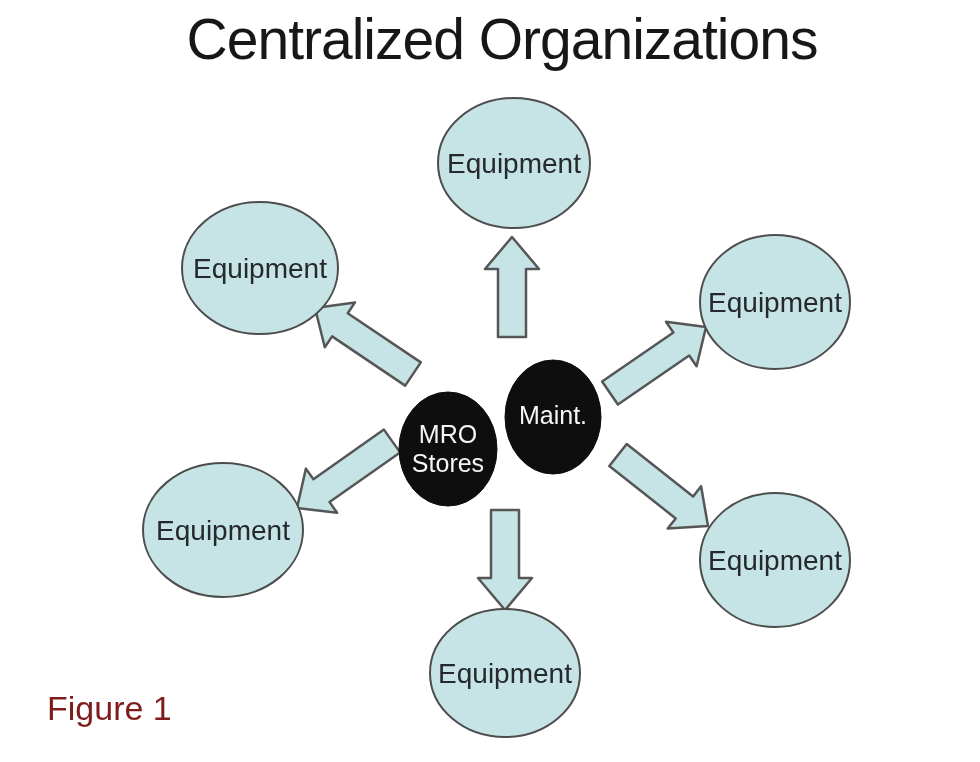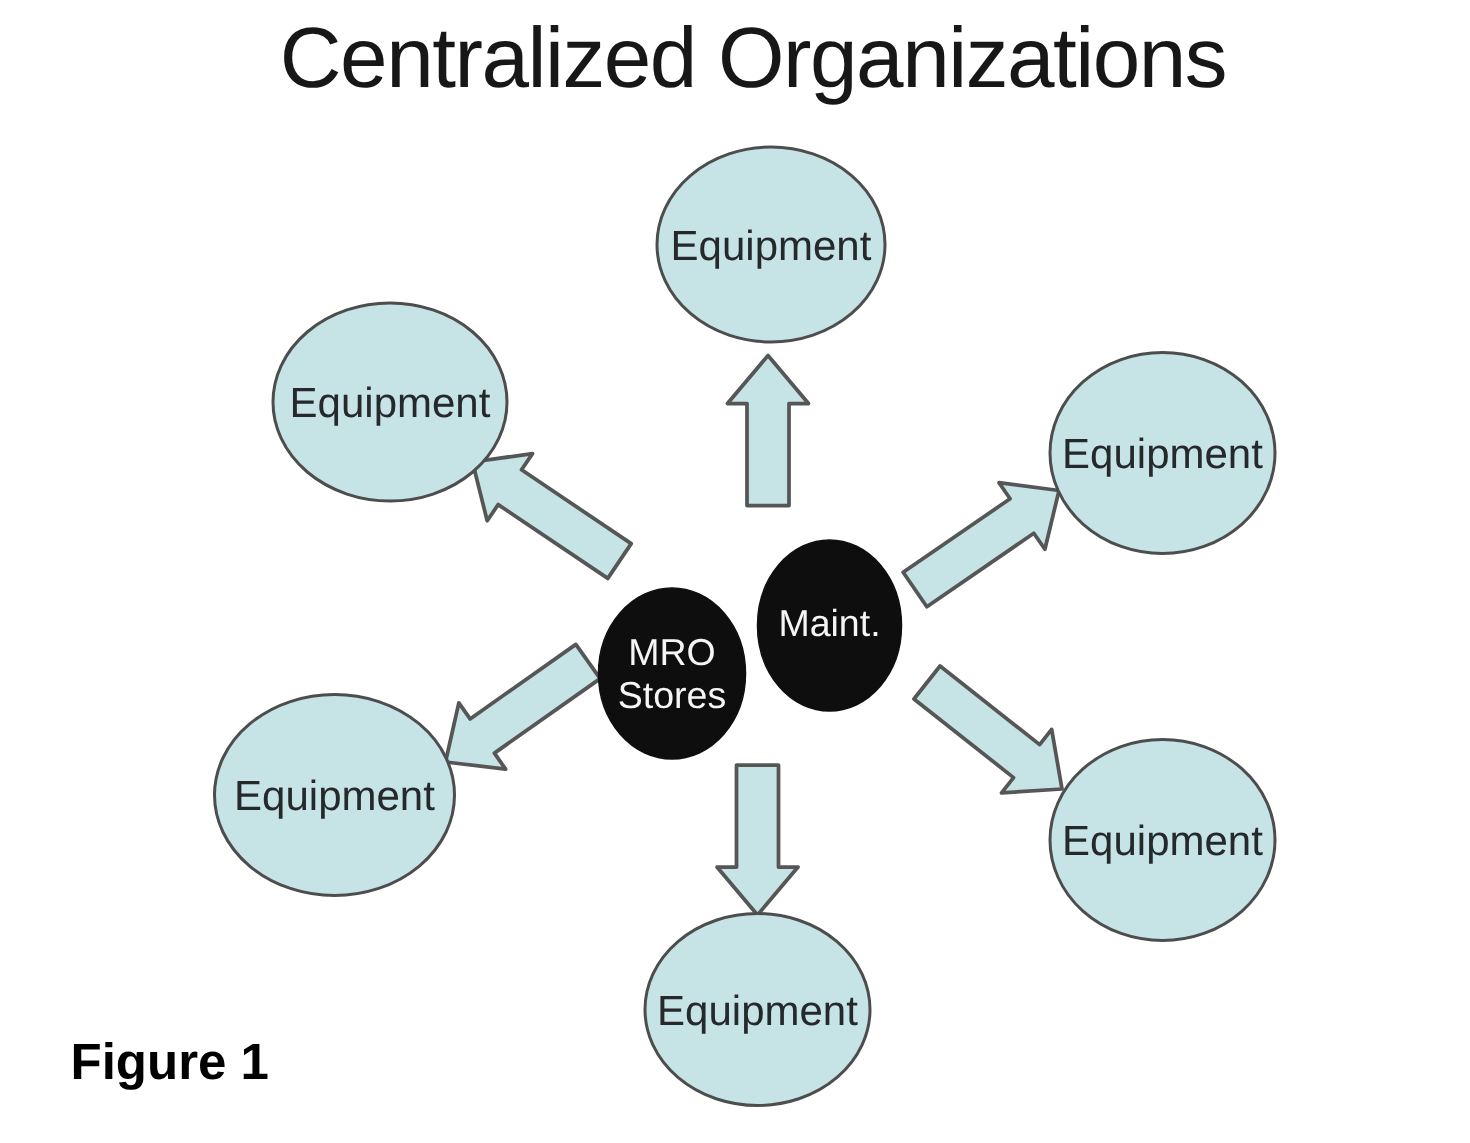--- a/index.html
+++ b/index.html
@@ -31,22 +31,22 @@
     letter-spacing: -1px;
     color: #171717;
     white-space: nowrap;
     margin-left: 12px;
   }
   .figure-caption {
     position: absolute;
     left: 47px;
     top: 689px;
     font-size: 34px;
-    font-weight: 700;
-    color: #000000;
+    font-weight: 400;
+    color: #7f1d1d;
   }
   .node {
     stroke: #4d4d4d;
     stroke-width: 2;
   }
   .hub {
     stroke: #0e0e0e;
     stroke-width: 1;
   }
   .arrow {

